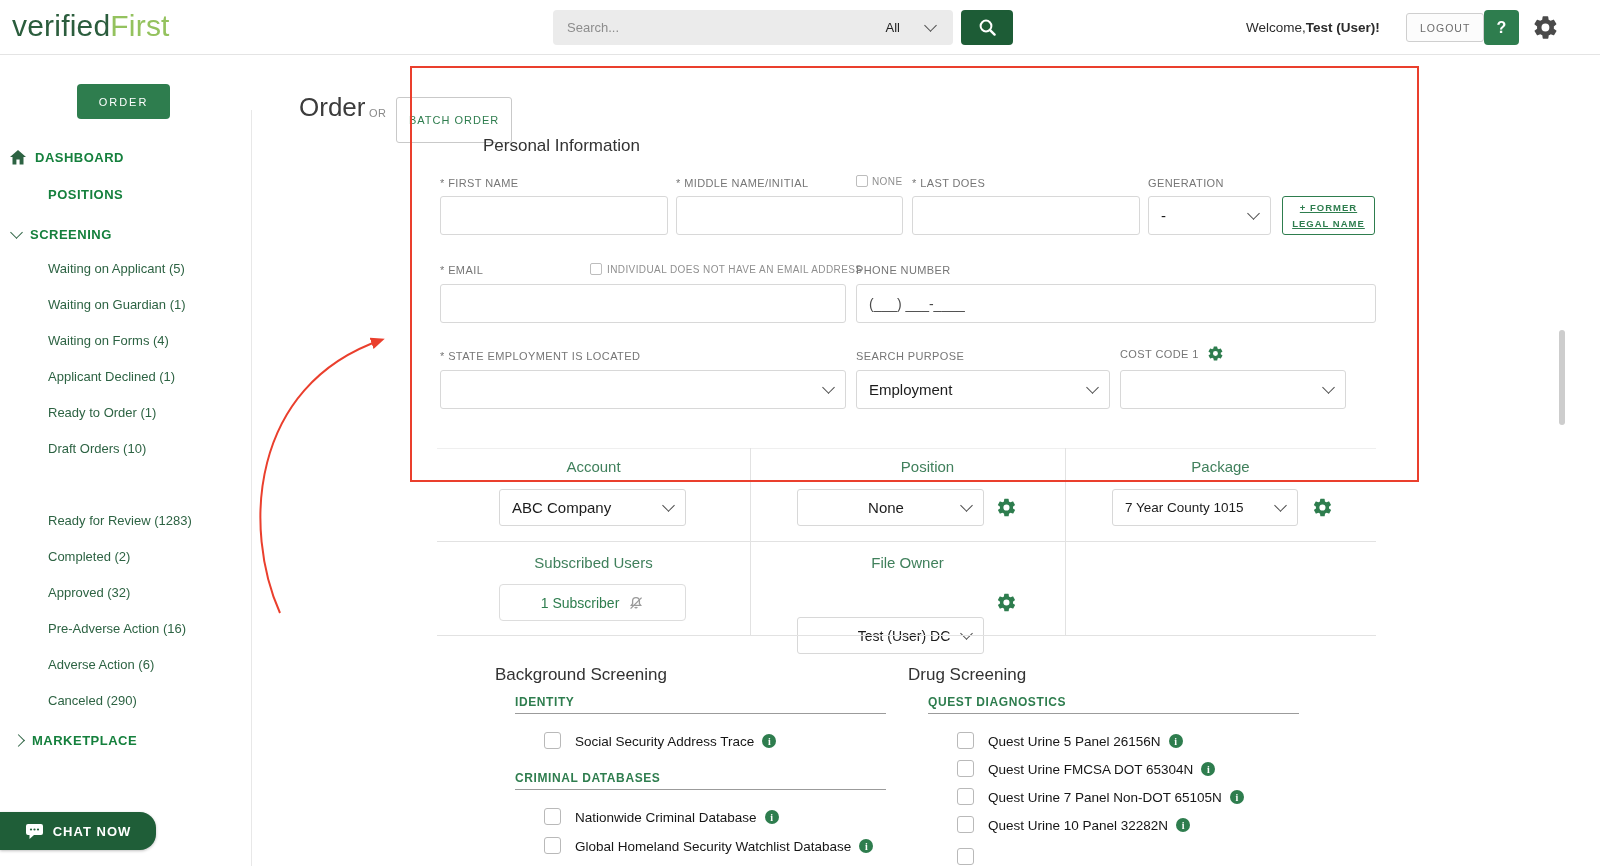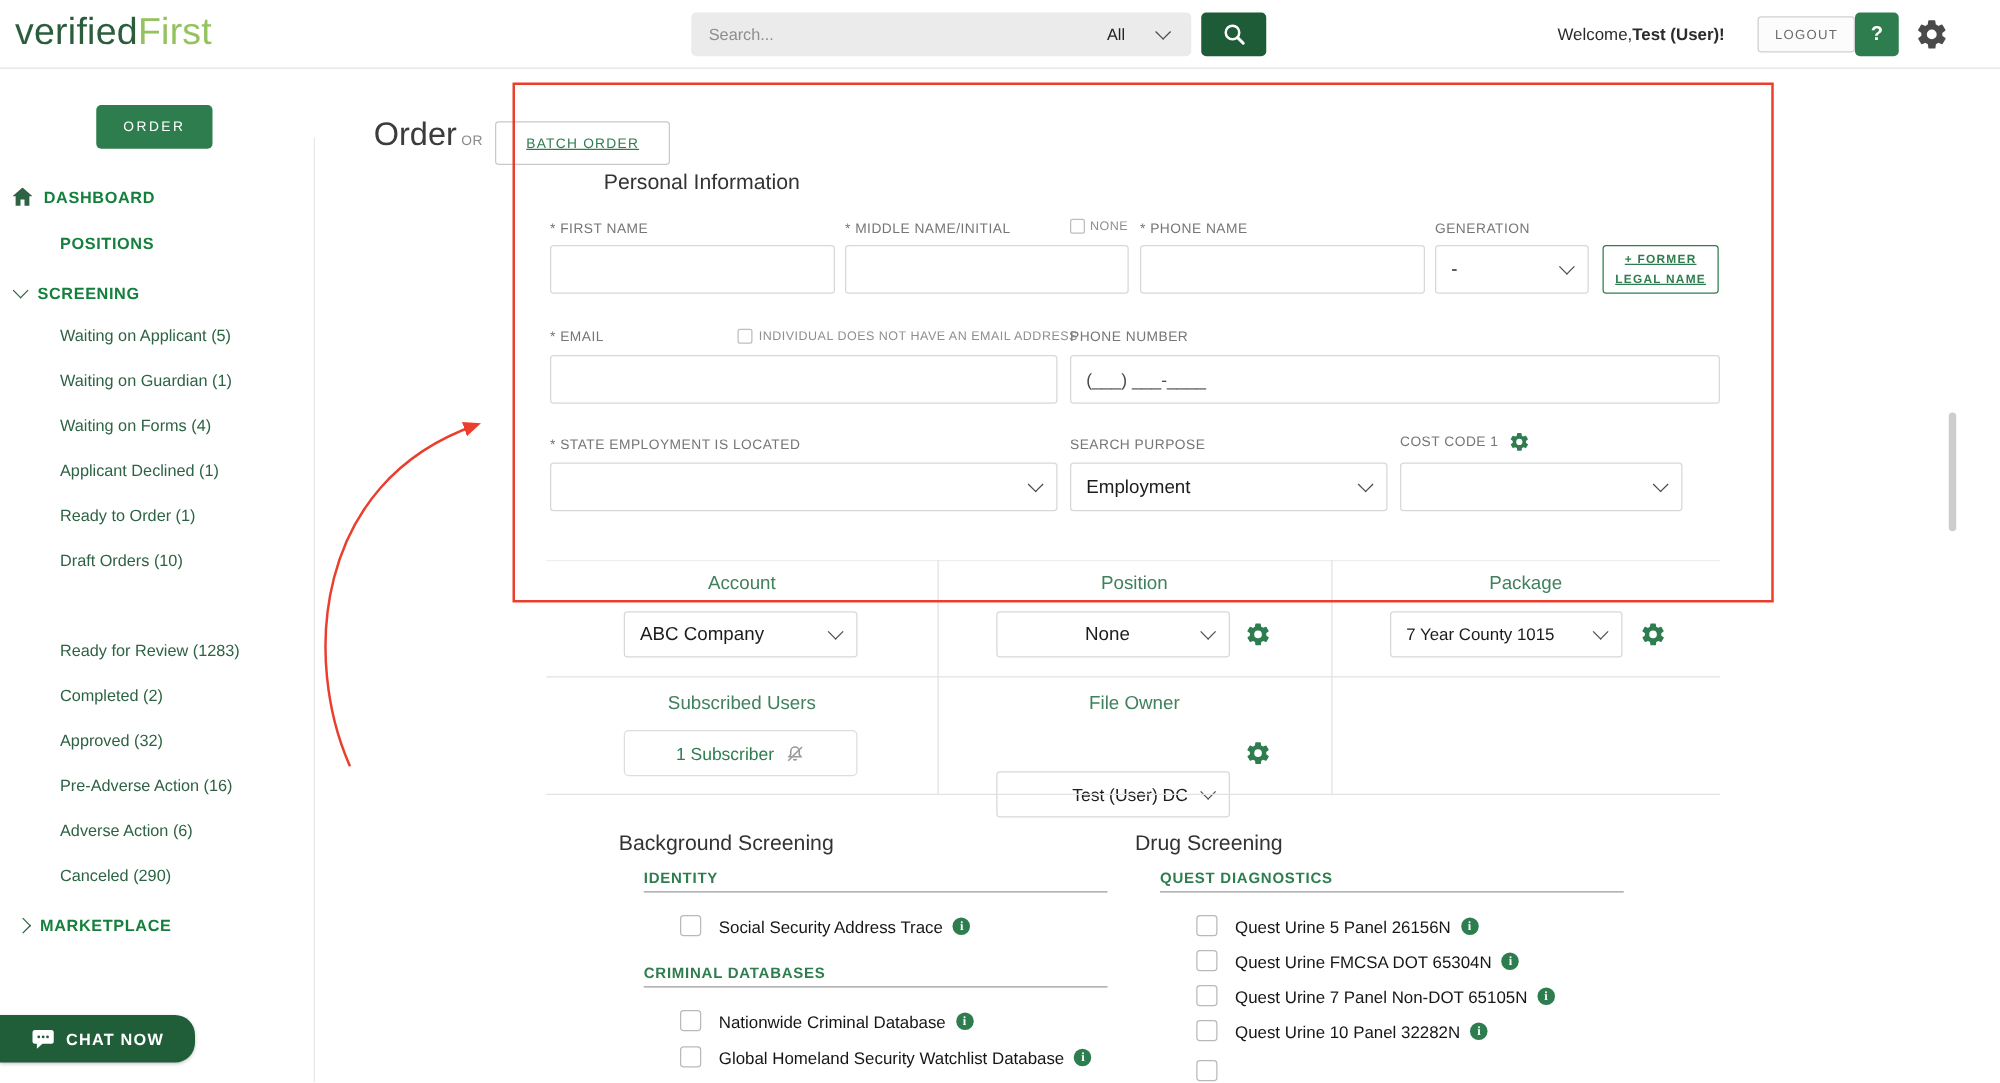--- a/index.html
+++ b/index.html
@@ -44,21 +44,21 @@
 
   
   #orderbtn{position:absolute;left:77px;top:84px;width:93px;height:35px;background:#2e7d4e;border-radius:4px;color:#fff;font-size:11px;letter-spacing:2px;display:flex;align-items:center;justify-content:center;cursor:pointer;}
   .navitem{position:absolute;display:flex;align-items:center;gap:9px;font-size:13px;font-weight:bold;color:#15803d;letter-spacing:.5px;cursor:pointer;}
   .subitem{position:absolute;left:48px;height:36px;display:flex;align-items:center;font-size:13px;font-weight:500;color:#2d6343;cursor:pointer;width:195px;white-space:nowrap;}
   #chatbtn{position:absolute;left:0;top:812px;width:156px;height:38px;background:#1f5e38;border-radius:0 16px 16px 0;display:flex;align-items:center;justify-content:center;gap:9px;color:#fff;font-size:13px;font-weight:bold;letter-spacing:1px;cursor:pointer;box-shadow:0 1px 3px rgba(0,0,0,.25);}
 
   
   #ordertitle{position:absolute;left:299px;top:92px;font-size:26px;font-weight:500;color:#3c3c3c;}
   #ortext{position:absolute;left:369px;top:107px;font-size:11px;color:#8a8a8a;letter-spacing:.5px;}
-  #batchbtn{position:absolute;left:396px;top:97px;height:35px;padding:0 24px;border:1px solid #c9c9c9;border-radius:3px;background:#fff;display:flex;align-items:center;font-size:11px;color:#2e7d4e;letter-spacing:1px;cursor:pointer;box-sizing:border-box;text-decoration:underline;}
+  #batchbtn{position:absolute;left:396px;top:97px;height:46px;padding:0 12px;border:1px solid #c9c9c9;border-radius:3px;background:#fff;display:flex;align-items:center;font-size:11px;color:#2e7d4e;letter-spacing:1px;cursor:pointer;box-sizing:border-box;}
 
   
   #redbox{position:absolute;left:410px;top:66px;width:1005px;height:412px;border:2px solid #ea3f2d;pointer-events:none;z-index:9;}
   #redarrow{position:absolute;left:245px;top:318px;pointer-events:none;z-index:9;}
 
   #formerbtn{position:absolute;left:1282px;top:196px;width:93px;height:39px;border:1px solid #2e7d4e;border-radius:3px;background:#fff;display:flex;flex-direction:column;align-items:center;justify-content:center;font-size:9.5px;font-weight:bold;letter-spacing:1px;color:#2e7d4e;line-height:1.6;cursor:pointer;box-sizing:border-box;text-decoration:underline;}
   #subscriberbox{position:absolute;left:499px;top:584px;width:187px;height:37px;border:1px solid #ddd;border-radius:4px;background:#fff;display:flex;align-items:center;justify-content:center;gap:9px;font-size:14px;color:#2e7d4e;cursor:pointer;box-sizing:border-box;}
   #scrollthumb{position:absolute;left:1559px;top:330px;width:6px;height:95px;background:#cdcdcd;border-radius:3px;cursor:pointer;}
 </style>
 </head>
@@ -164,21 +164,21 @@
   </svg>
 
   <div class="h17" style="left:483px;top:136px;">Personal Information</div>
 
   <div class="lbl" style="left:440px;top:177px;">* FIRST NAME</div>
   <div class="lbl" style="left:676px;top:177px;">* MIDDLE NAME/INITIAL</div>
   <div class="flex" style="position:absolute;left:856px;top:175px;gap:4px;">
     <span class="cbs"></span>
     <span class="tinylbl">NONE</span>
   </div>
-  <div class="lbl" style="left:912px;top:177px;">* PHONE NAME</div>
+  <div class="lbl" style="left:912px;top:177px;">* LAST DOES</div>
   <div class="lbl" style="left:1148px;top:177px;">GENERATION</div>
 
   <input class="inp" style="left: 440px; top: 196px; width: 228px;">
   <input class="inp" style="left: 676px; top: 196px; width: 227px;">
   <input class="inp" style="left: 912px; top: 196px; width: 228px;">
   <div class="sel" style="left:1148px;top:196px;width:123px;">
     <span class="val">-</span>
     <i class="chev"></i>
   </div>
   <div id="formerbtn">
@@ -216,21 +216,21 @@
   <div class="sel" style="left:1120px;top:370px;width:226px;">
     <span class="val"></span>
     <i class="chev"></i>
   </div>
 
   <div class="hline" style="left:437px;top:448px;width:939px;height:1px;background:#efefef;"></div>
   <div class="vline" style="left:750px;top:448px;width:1px;height:188px;"></div>
   <div class="vline" style="left:1065px;top:448px;width:1px;height:188px;"></div>
 
   <div class="thead" style="left:437px;width:313px;top:458px;">Account</div>
-  <div class="thead" style="left:750px;width:315px;top:458px;">Position</div>
+  <div class="thead" style="left:750px;width:315px;top:458px;padding-left:20px;">Position</div>
   <div class="thead" style="left:1065px;width:311px;top:458px;">Package</div>
 
   <div class="sel" style="left:499px;top:489px;width:187px;height:37px;">
     <span class="val">ABC Company</span>
     <i class="chev"></i>
   </div>
   <div class="sel center" style="left:797px;top:489px;width:187px;height:37px;">
     <span class="val">None</span>
     <i class="chev"></i>
   </div>

